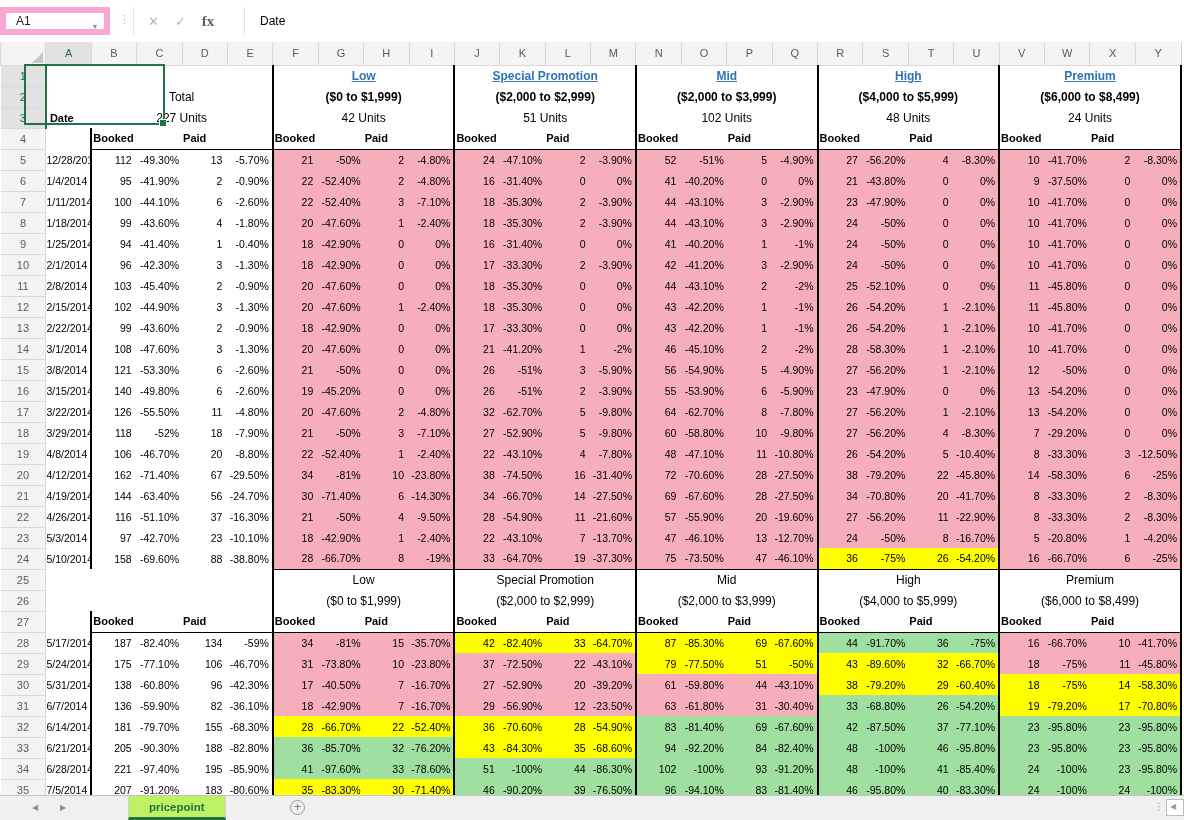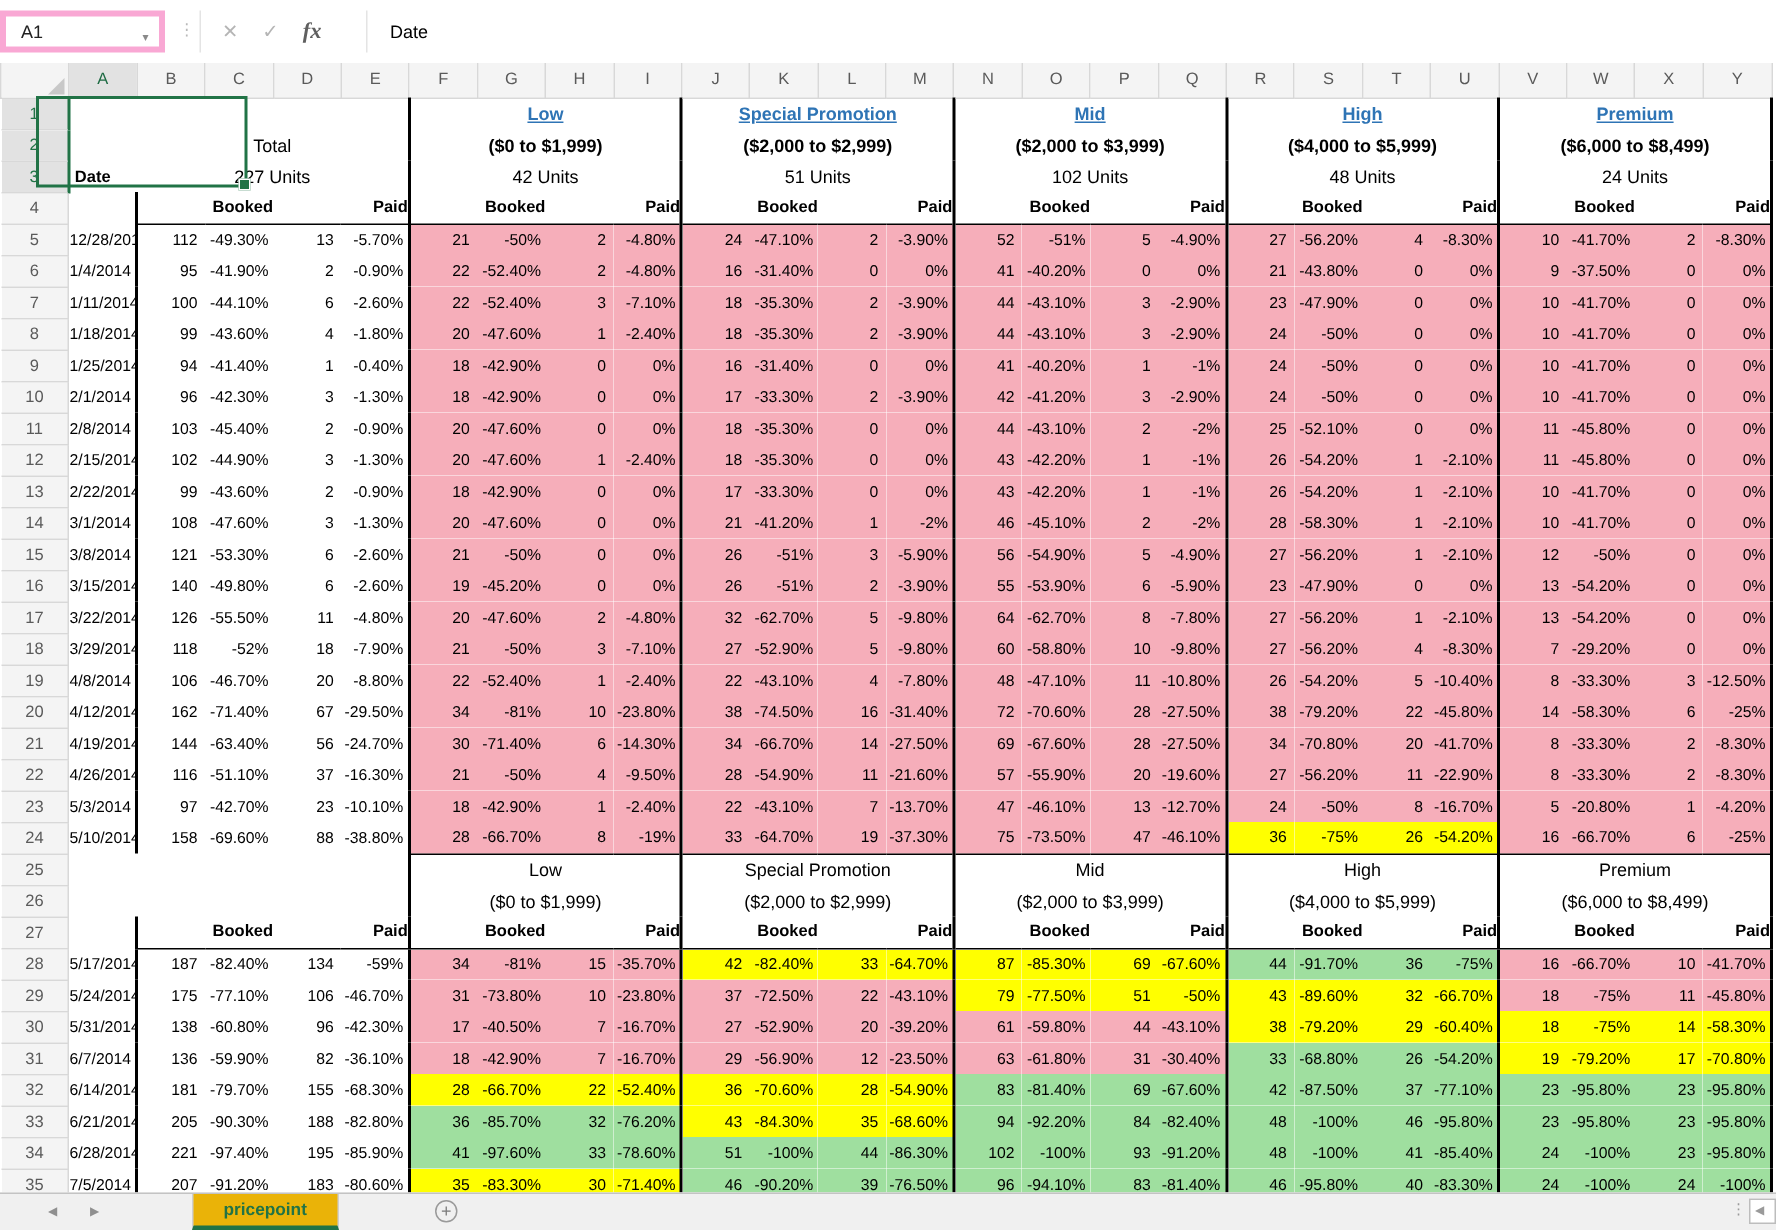--- a/index.html
+++ b/index.html
@@ -1,27 +1,27 @@
 <!DOCTYPE html>
 <html style="--pink: #F6AEBA; --yellow: #FFFF00; --green: #9FDF9F; --link: #2E74B5;"><head>
 <meta charset="utf-8">
 <style>
   html,body{margin:0;padding:0;}
   body{width:1184px;height:820px;position:relative;overflow:hidden;background:#fff;
        font-family:"Liberation Sans","DejaVu Sans",sans-serif;-webkit-font-smoothing:antialiased;}
   
   #toolbar{position:absolute;top:0;left:0;right:0;height:42px;background:#fff;border-bottom:1px solid #cfcfcf;}
-  .namebox{position:absolute;left:0;top:7px;width:110px;height:28px;border:4px solid #f9a8d4;background:#fff;
+  .namebox{position:absolute;left:0;top:7px;width:110px;height:28px;border:6px solid #f9a8d4;background:#fff;
            display:flex;align-items:center;padding-left:10px;box-sizing:border-box;font-size:12px;color:#222;}
   .nb-arrow{position:absolute;right:7px;top:9px;color:#8a8a8a;font-size:8px;}
   .tb-dots{position:absolute;left:119px;top:13px;color:#b9b9b9;font-size:11px;letter-spacing:0;}
   .fbtns{position:absolute;left:133px;top:7px;width:112px;height:28px;border-left:1px solid #e4e4e4;border-right:1px solid #e4e4e4;
          display:flex;align-items:center;gap:16px;padding-left:14px;box-sizing:border-box;}
   .fx-cancel,.fx-enter{color:#b5b5b5;font-size:13px;}
-  .fx{font-family:"Liberation Serif",serif;font-style:italic;font-weight:bold;color:#5f5f5f;font-size:15px;}
+  .fx{font-family:"Liberation Serif",serif;font-weight:bold;color:#5f5f5f;font-size:15px;}
   .fvalue{position:absolute;left:260px;top:0;height:42px;line-height:42px;font-size:12px;color:#000;}
   
   #sheet{position:absolute;top:42px;left:0;right:0;bottom:25px;overflow:hidden;background:#fff;}
   table{border-collapse:collapse;table-layout:fixed;width:1182px;}
   td,th{padding:0;margin:0;overflow:hidden;white-space:nowrap;font-size:10.5px;height:20px;line-height:20px;
         vertical-align:middle;font-weight:normal;color:#000;}
   tr{height:20px;}
   tr.hdr-row{height:22px;}
   .hdr-row th{height:22px;line-height:22px;background:#f4f4f4;border:1px solid #d8d8d8;border-top:none;
               color:#5a5a5a;font-size:11px;text-align:center;}
@@ -39,35 +39,35 @@
   .gh{text-align:center;font-weight:bold;font-size:12px;}
   .gh2{text-align:center;font-size:12px;}
   .gt{text-align:center;font-weight:normal;font-size:12px;}
   .gr{text-align:center;font-weight:bold;font-size:12px;}
   .gr2{text-align:center;font-size:12px;}
   .bk{font-weight:bold;font-size:11px;padding-left:1px;}
   .lnk{color:var(--link,#2E74B5);text-decoration:underline;}
   .bdl{border-left:2px solid #000;}
   .bdr{border-right:2px solid #000;}
   .bdt{border-top:1px solid #000;}
-  .bdb{border-bottom:1px solid #000;text-align:right;}
+  .bdb{border-bottom:1px solid #000;}
   .pink{background:var(--pink,#F6AEBA);}
   .yellow{background:var(--yellow,#FFFF00);}
   .green{background:var(--green,#9FDF9F);}
   
   #selbox{position:absolute;left:24px;top:22px;width:141px;height:61px;border:2px solid #217346;
           box-sizing:border-box;pointer-events:none;}
   #selbox .handle{position:absolute;right:-4px;bottom:-4px;width:6px;height:6px;background:#217346;border:1px solid #fff;}
   
   #tabbar{position:absolute;left:0;right:0;bottom:0;height:25px;background:#f0f0f0;border-top:1px solid #c3c3c3;
           box-sizing:border-box;font-size:11px;}
   .nav{position:absolute;top:7px;color:#8f8f8f;font-size:8px;}
   .nav.left{left:32px;}
   .nav.right{left:60px;}
-  .tab{position:absolute;left:128px;top:0;height:24px;line-height:22px;padding:0 20px;background:#eab308;
+  .tab{position:absolute;left:128px;top:0;height:24px;line-height:22px;padding:0 20px;background:#bef264;
        border-left:1px solid #cfcfcf;border-right:1px solid #cfcfcf;border-bottom:3px solid #217346;
        color:#217346;font-weight:bold;box-sizing:border-box;font-size:11.5px;}
   .addsheet{position:absolute;left:290px;top:4px;width:15px;height:15px;border:1px solid #9a9a9a;border-radius:50%;
             color:#7a7a7a;text-align:center;line-height:13px;font-size:12px;box-sizing:border-box;}
   .dots{position:absolute;left:1154px;top:5px;color:#9a9a9a;font-size:10px;}
   .hscroll{position:absolute;left:1166px;right:0;top:3px;bottom:4px;background:#fff;border:1px solid #bdbdbd;}
   .sarrow{position:absolute;left:3px;top:2px;color:#9a9a9a;font-size:8px;}
 </style>
 </head>
 <body>

